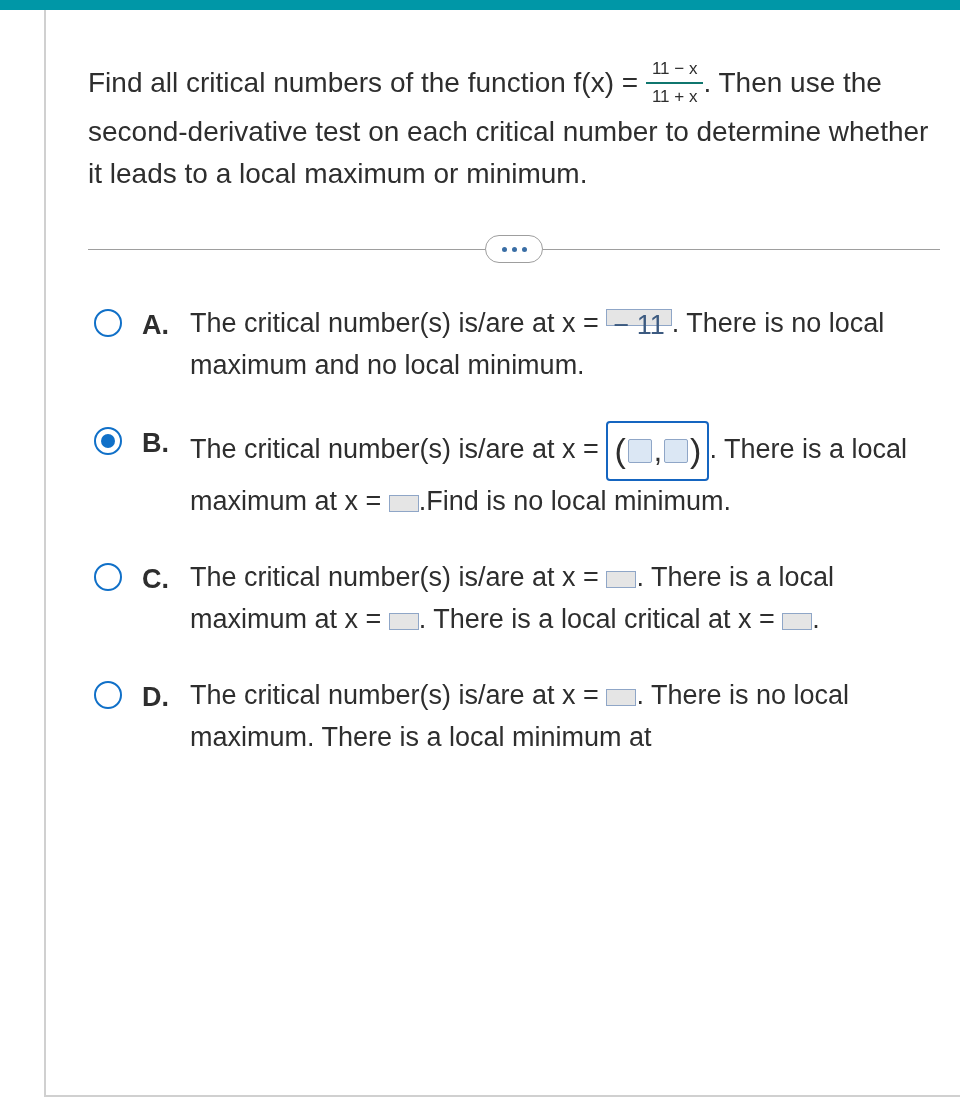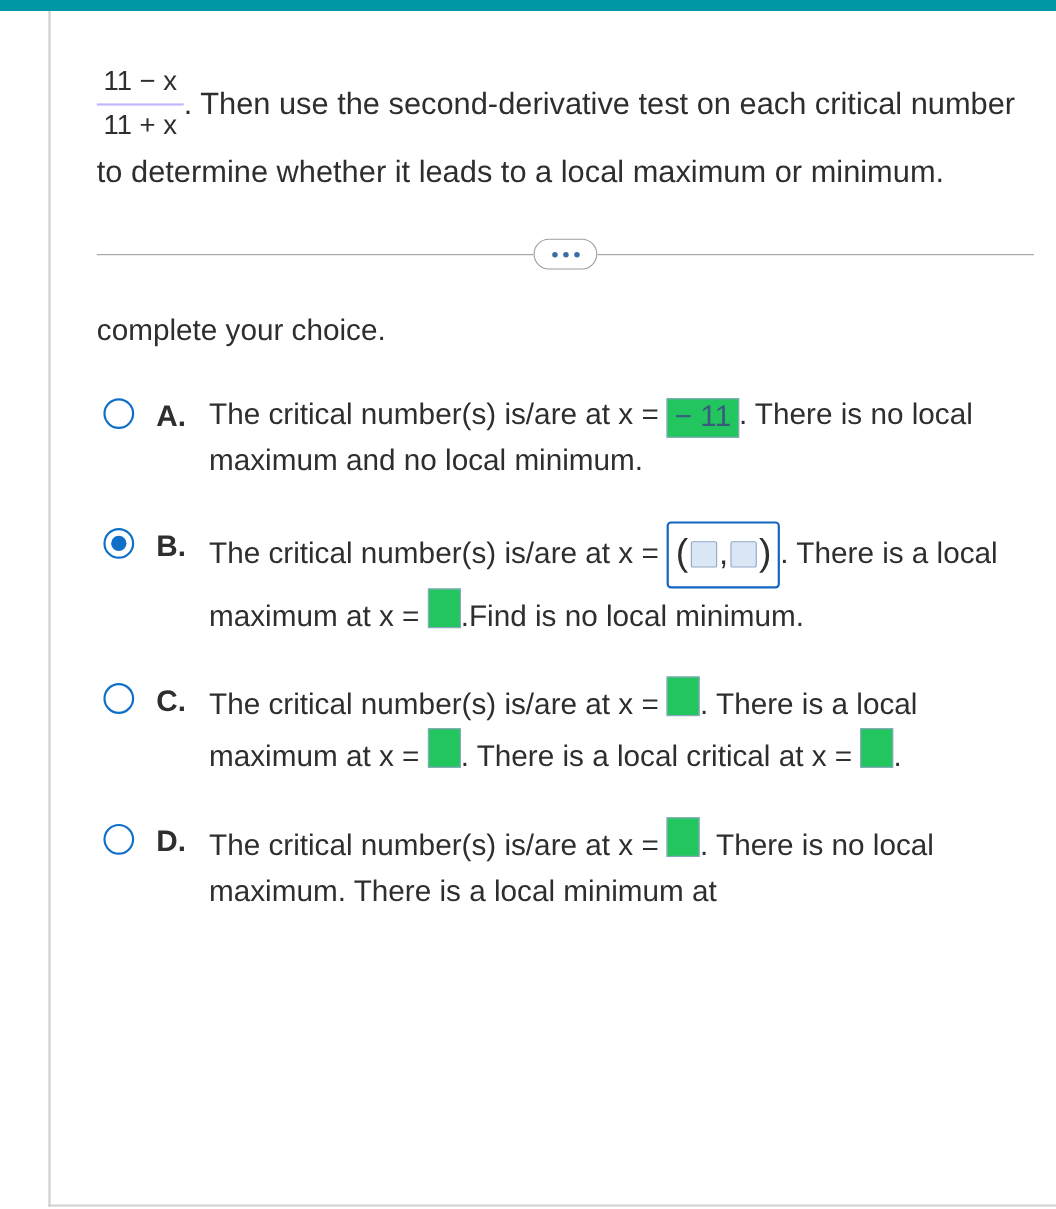--- a/index.html
+++ b/index.html
@@ -25,24 +25,24 @@
     font-size: 28px;
     color: #2e2e2e;
     line-height: 1.5;
   }
   .frac {
     display: inline-block;
     text-align: center;
     vertical-align: middle;
     position: relative;
     top: -2px;
-    font-size: 25px;
+    font-size: 17px;
   }
   .frac .num { display: block; padding: 0 6px; }
-  .frac .den { display: block; border-top: 2px solid #c4b5fd; padding: 0 6px; }
+  .frac .den { display: block; border-top: 2px solid #0f766e; padding: 0 6px; }
   .nowrap { white-space: nowrap; }
 
   .hr-wrap {
     margin: 40px 0 40px 0;
     position: relative;
     display: flex;
     align-items: center;
   }
   .hr-line {
     flex: 1;
@@ -102,22 +102,22 @@
   }
   .letter {
     font-weight: bold;
     min-width: 28px;
     margin-top: 2px;
   }
   .opt-body { flex: 1; }
   .answer-box {
     display: inline-block;
     min-width: 30px;
-    height: 36px;
-    background: #22c55e;
+    height: 17px;
+    background: #e5e5e5;
     border: 1px solid #8fa6c7;
     vertical-align: -2px;
   }
   .answer-box.filled {
     padding: 0 6px;
     line-height: 30px;
     color: #3c5a80;
     text-align: center;
     min-width: 58px;
   }
@@ -142,38 +142,38 @@
     border-radius: 2px;
   }
 </style>
 </head>
 <body>
 
 <div class="topbar"></div>
 <div class="frame">
 
   <div class="question">
+    <span>Find all critical numbers of the function f(x) =</span>
     <span class="nowrap">
       <span class="frac">
         <span class="num">11 − x</span>
         <span class="den">11 + x</span>
       </span></span><span>. Then use the second-derivative test on each critical number to determine whether it leads to a local maximum or minimum.</span>
   </div>
 
   <div class="hr-wrap">
     <div class="hr-line"></div>
     <div class="hr-pill">
       <span></span>
         <span></span>
         <span></span>
     </div>
     <div class="hr-line"></div>
   </div>
 
-  <div class="instruction">complete your choice.</div>
 
   <div class="options">
 
     <div class="option">
       <div class="radio"></div>
       <div class="letter">A.</div>
       <div class="opt-body">
         <span>The critical number(s) is/are at x =</span>
         <span class="answer-box filled">− 11</span><span>. There is no local maximum and no local minimum.</span>
       </div>

